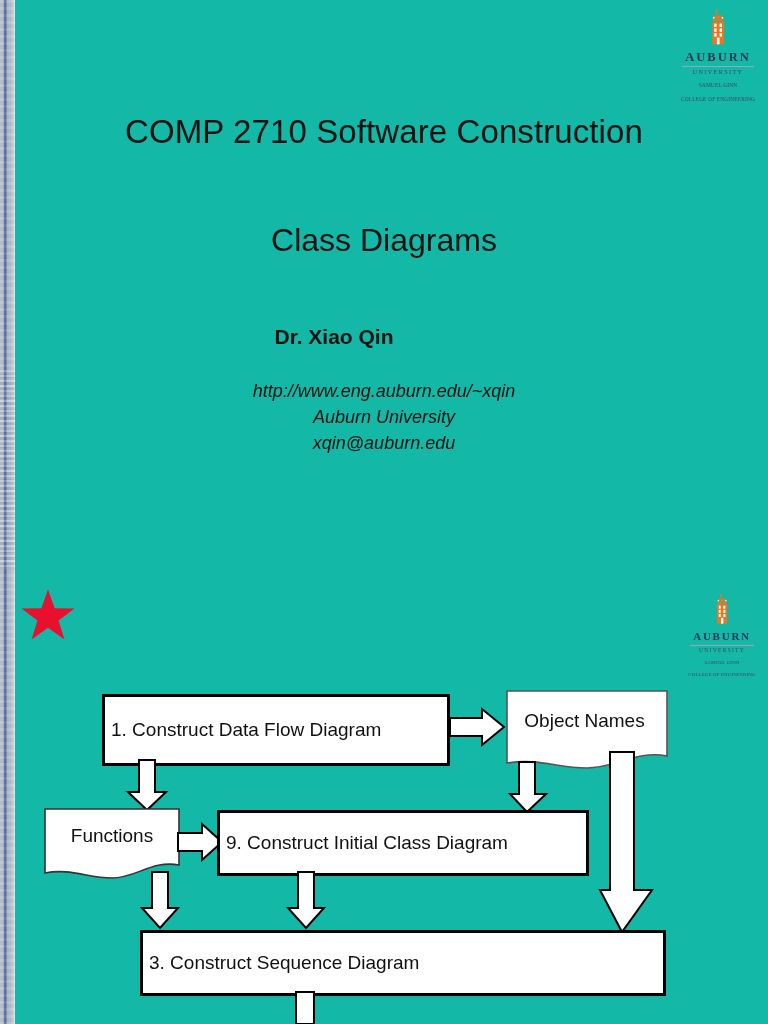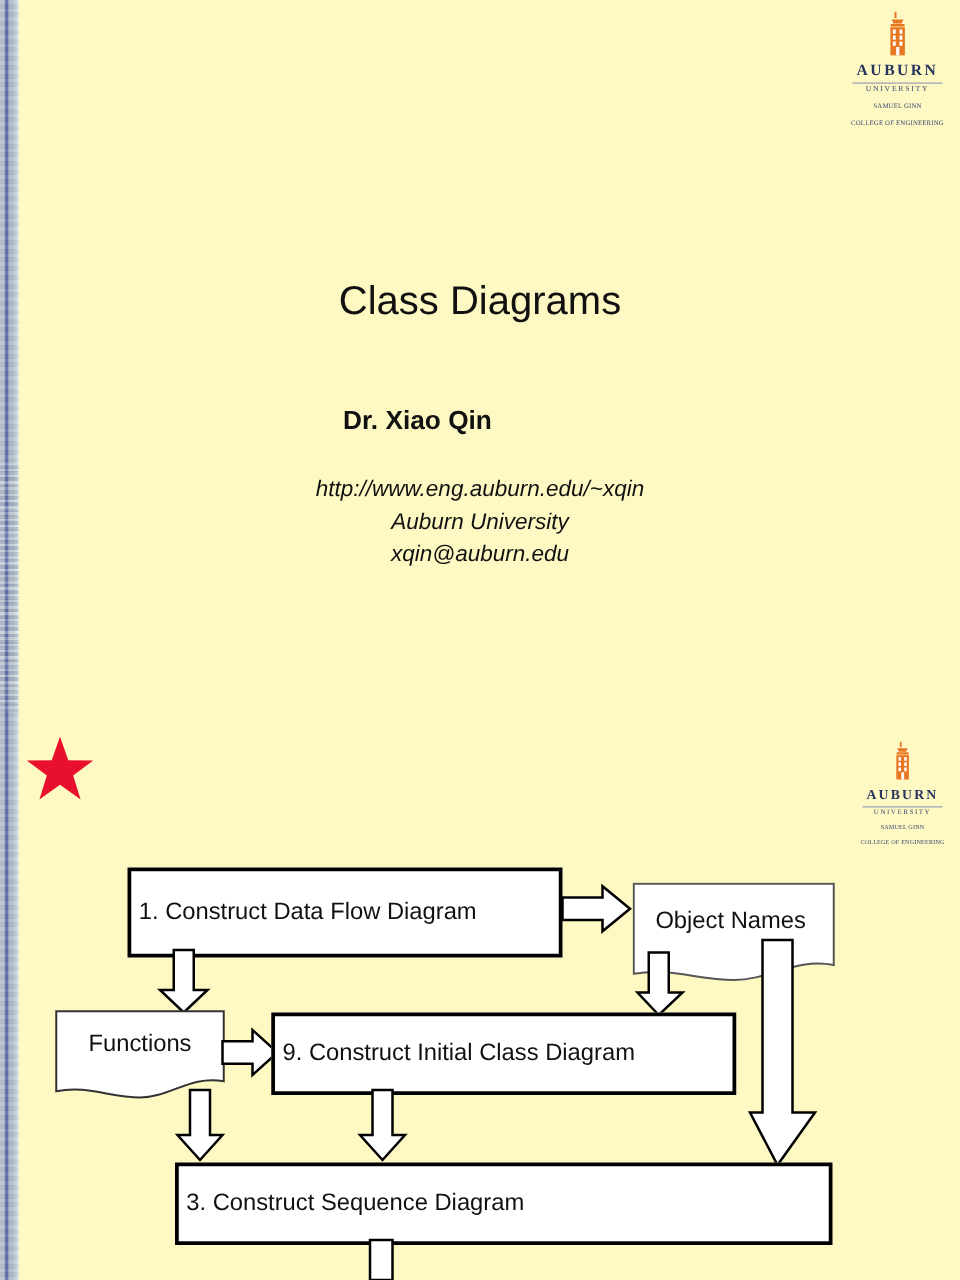--- a/index.html
+++ b/index.html
@@ -1,20 +1,20 @@
 <!DOCTYPE html>
 <html><head>
 <meta charset="utf-8">
 <style>
   html,body{margin:0;padding:0;background:#ffffff;}
   body{
     width:768px;height:1024px;position:relative;overflow:hidden;
     font-family:"Liberation Sans", sans-serif;color:#000;
   }
-  .page{position:absolute;left:0;top:0;width:768px;height:1024px;background:#fef9c3;}
+  .page{position:absolute;left:0;top:0;width:768px;height:1024px;background:#14b8a6;}
 
   
   .edge-strip{position:absolute;left:0;top:0;width:15px;height:1024px;
     background:linear-gradient(to right,#b9c2cd 0%,#b6c0cb 22%,#5b6ba8 30%,#5b6ba8 40%,#a9b5c2 48%,#b4bfc9 72%,#ccd3da 90%,#e9edf1 100%);
   }
   .edge-strip .stripes{position:absolute;left:0;top:370px;width:15px;height:200px;
     background:repeating-linear-gradient(to bottom, rgba(255,255,255,.28) 0px, rgba(255,255,255,.28) 2px, rgba(90,105,140,.18) 2px, rgba(90,105,140,.18) 5px);
     opacity:.85;}
   .edge-strip .stripes2{position:absolute;left:0;top:0;width:15px;height:1024px;
     background:repeating-linear-gradient(to bottom, rgba(255,255,255,.10) 0px, rgba(255,255,255,.10) 3px, rgba(120,135,165,.07) 3px, rgba(120,135,165,.07) 7px);}
@@ -96,20 +96,21 @@
         <rect x="18.8" y="9.0" width="1.3" height="1.6"></rect>
       </g>
     </svg>
     <span class="auburn">AUBURN</span>
     <div class="rule"></div>
     <div class="univ">UNIVERSITY</div>
     <div class="sgce">SAMUEL GINN</div>
     <div class="sgce">COLLEGE OF ENGINEERING</div>
   </div>
 
+  <div class="s1-title">COMP 2710 Software Construction</div>
   <div class="s1-sub">Class Diagrams</div>
   <div class="s1-author">Dr. Xiao Qin</div>
   <div class="s1-aff">
     <div>http://www.eng.auburn.edu/~xqin</div>
     <div>Auburn University</div>
     <div>xqin@auburn.edu</div>
   </div>
 
   <svg class="star" viewBox="0 0 100 96">
     <polygon points="50,2 61.8,35.8 97.5,36.2 68.8,57.6 79.4,91.8 50,70.8 20.6,91.8 31.2,57.6 2.5,36.2 38.2,35.8" fill="#E8112D"></polygon>
@@ -146,21 +147,21 @@
   <div class="dg">
 
     <div class="box-thick" style="left:102px;top:694px;width:342px;height:66px;">
       <span class="box-label">1. Construct Data Flow Diagram</span>
     </div>
 
     <svg class="arrow" style="left:450px;top:707px;width:56px;height:40px;" viewBox="0 0 56 40">
       <polygon points="0,11 32,11 32,2 54,20 32,38 32,29 0,29"></polygon>
     </svg>
 
-    <div class="doc-shape" style="left:506px;top:706px;width:157px;height:82px;">
+    <div class="doc-shape" style="left:506px;top:690px;width:157px;height:82px;">
       <svg width="162" height="82" viewBox="0 0 162 82" style="position:absolute;left:0;top:0;">
         <path d="M1,1 H161 V66 C130,60 110,78 81,78 C52,78 32,68 1,73 Z" fill="#fff" stroke="#555" stroke-width="1.6"></path>
       </svg>
       <div class="doc-text" style="height:62px;">Object Names</div>
     </div>
 
     <svg class="arrow" style="left:128px;top:760px;width:50px;height:52px;" viewBox="0 0 50 52">
       <polygon points="11,0 27,0 27,32 38,32 19,50 0,32 11,32"></polygon>
     </svg>
 

